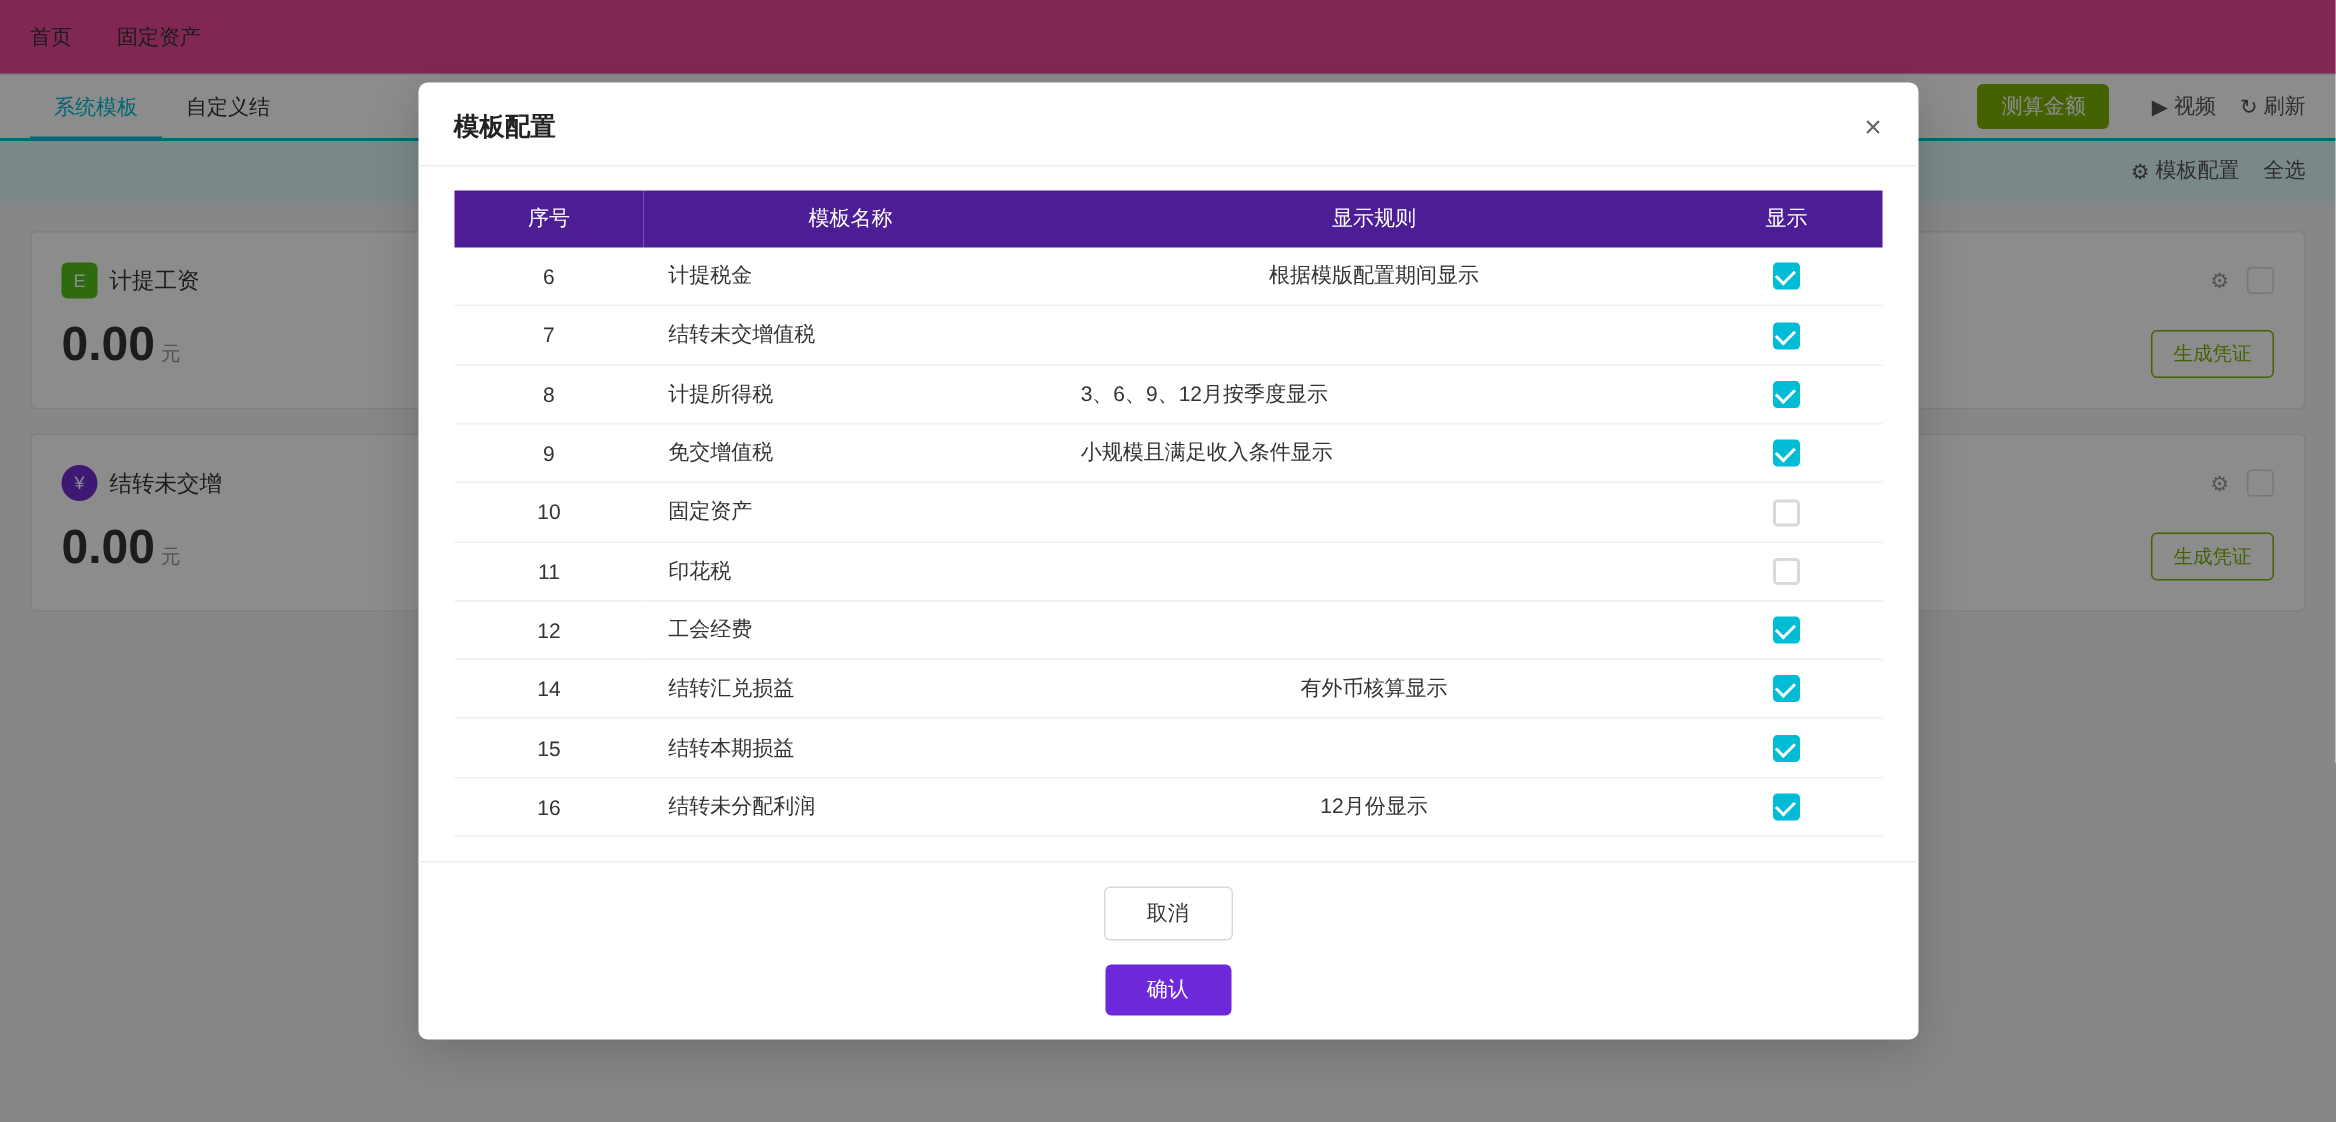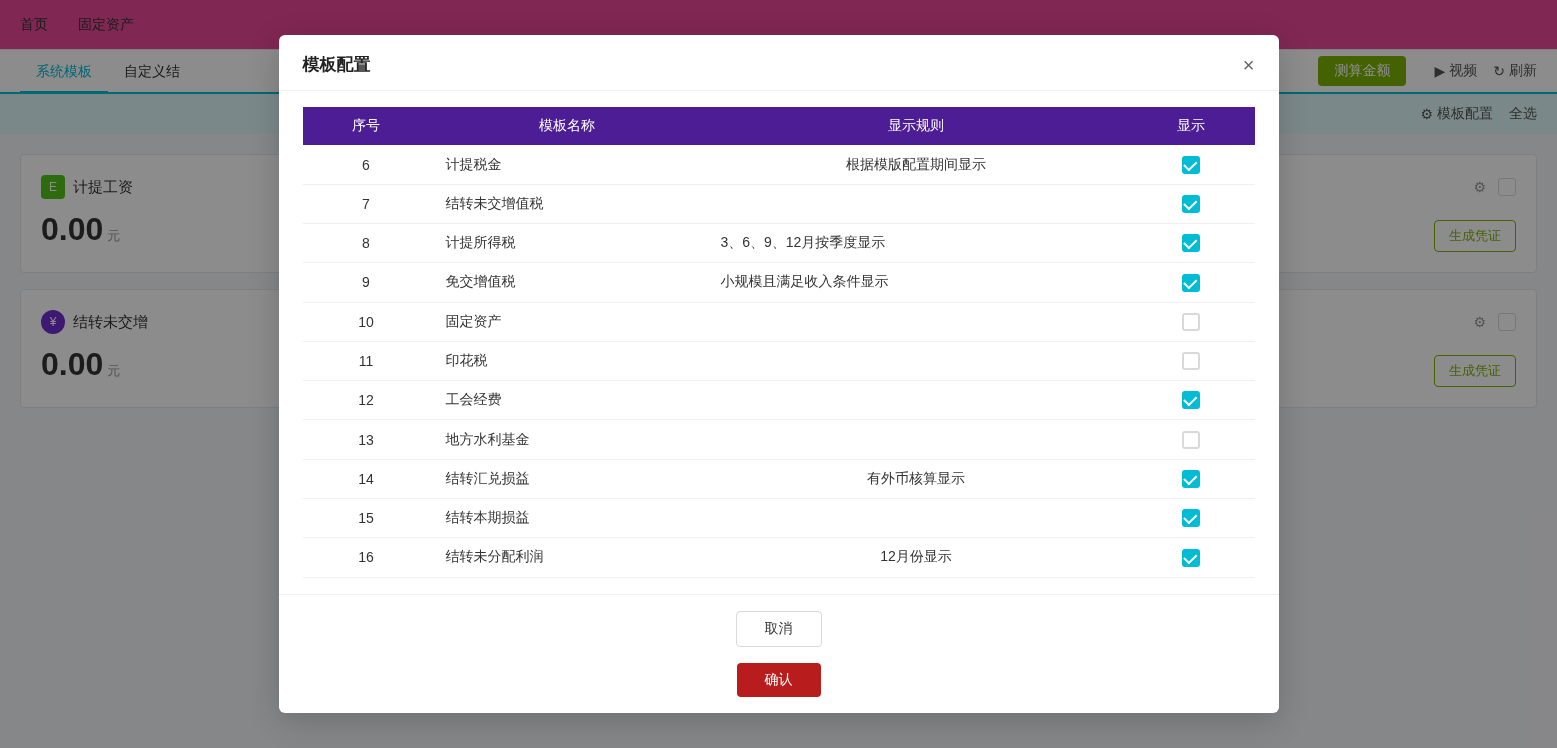--- a/index.html
+++ b/index.html
@@ -210,21 +210,21 @@
       background: #fff;
       border: 1px solid #d9d9d9;
       color: #333;
       padding: 8px 28px;
       border-radius: 4px;
       cursor: pointer;
       font-size: 14px;
     }
 
     .btn-confirm {
-      background: #b91c1c;
+      background: #6d28d9;
       border: none;
       color: #fff;
       padding: 8px 28px;
       border-radius: 4px;
       cursor: pointer;
       font-size: 14px;
     }
 
     
     .config-table {
@@ -434,26 +434,20 @@
               <td style="text-align: center;"></td>
               <td style="text-align: center;"><span class="checkbox-custom"></span></td>
             </tr>
             <tr>
               <td>12</td>
               <td>工会经费</td>
               <td style="text-align: center;"></td>
               <td style="text-align: center;"><span class="checkbox-custom checked"></span></td>
             </tr>
             <tr>
-              <td>13</td>
-              <td>地方水利基金</td>
-              <td style="text-align: center;"></td>
-              <td style="text-align: center;"><span class="checkbox-custom"></span></td>
-            </tr>
-            <tr>
               <td>14</td>
               <td>结转汇兑损益</td>
               <td style="">有外币核算显示</td>
               <td style="text-align: center;"><span class="checkbox-custom checked"></span></td>
             </tr>
             <tr>
               <td>15</td>
               <td>结转本期损益</td>
               <td style="text-align: center;"></td>
               <td style="text-align: center;"><span class="checkbox-custom checked"></span></td>

